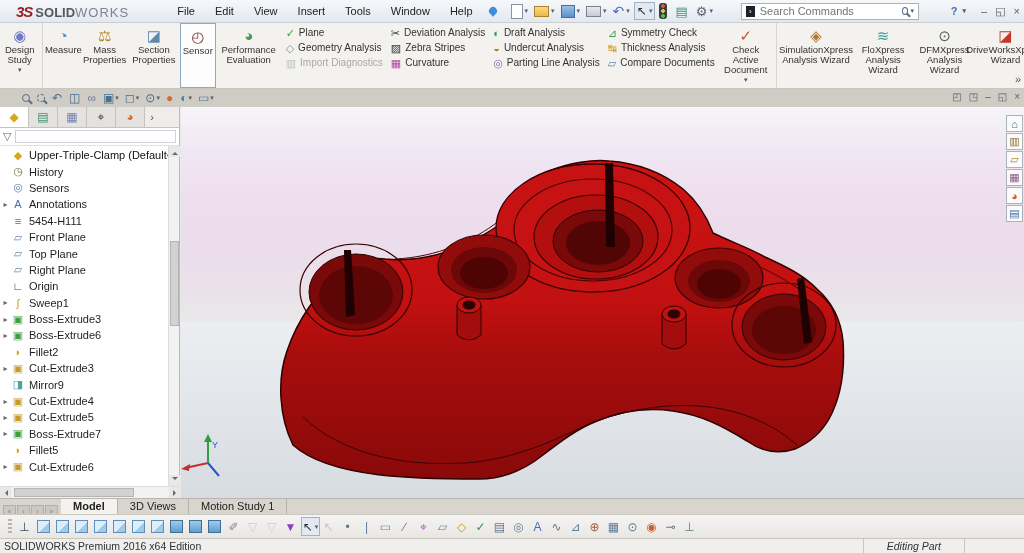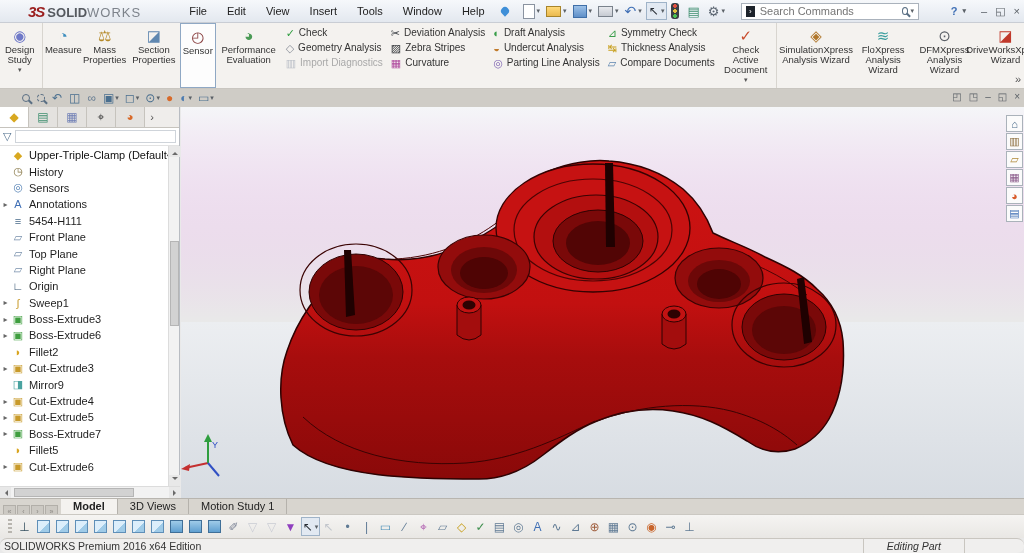--- a/index.html
+++ b/index.html
@@ -1,21 +1,21 @@
 <!DOCTYPE html>
 <html><head>
 <meta charset="utf-8">
 <style>
   * { margin:0; padding:0; box-sizing:border-box; }
   html,body { width:1024px; height:553px; overflow:hidden; font-family:"Liberation Sans",sans-serif; font-size:11px; color:#222; background:#e9e9e9; }
 
   
   #titlebar { position:absolute; left:0; top:0; width:1024px; height:23px;
     background:linear-gradient(#f6f8fb,#e3e8ef); border-bottom:1px solid #c9cdd4; display:flex; align-items:center; }
-  .logo { display:flex; align-items:baseline; margin-left:28px; white-space:nowrap; }
+  .logo { display:flex; align-items:baseline; margin-left:16px; white-space:nowrap; }
   .logo .ds { font-style:italic; font-weight:bold; font-size:15px; color:#9a1c1c; letter-spacing:-1px; }
   .logo .sw1 { font-weight:bold; font-size:13px; color:#55595f; margin-left:3px; }
   .logo .sw2 { font-size:13px; color:#7d838b; letter-spacing:1px;text-align:center; }
   .menus { display:flex; margin-left:38px; }
   .menu-item { padding:3px 10px; color:#222; cursor:default; }
   .pin { width:8px; height:8px; background:#3f8fd8; border-radius:50% 50% 50% 0; transform:rotate(-45deg); margin:0 12px 0 6px; }
   .qbar { display:flex; align-items:center; gap:2px; }
   .qitem { display:flex; align-items:center; padding:1px 2px; }
   .qitem[data-state="pressed"] { background:#e2e9f2; border:1px solid #9fb3c8; }
   .qg { display:inline-block; }
@@ -115,21 +115,21 @@
   
   #bottom-toolbar { position:absolute; left:0; top:514px; width:1024px; height:24px; background:linear-gradient(#f5f4f2,#e9e7e4); border-top:1px solid #cbc8c2; display:flex; align-items:center; padding-left:4px; }
   .grip { width:4px; height:16px; margin:0 4px; background:repeating-linear-gradient(180deg,#b8b5af 0 2px,rgba(0,0,0,0) 2px 4px); }
   .bico { width:19px; height:19px; display:flex; align-items:center; justify-content:center; font-size:12px; color:#5f7a94; cursor:default; }
   .bico[data-state="pressed"] { background:#e2e9f2; border:1px solid #9fb3c8; }
   .bico[data-state="disabled"] { color:#c2c6cc; }
   .bc-out { width:13px; height:13px; border:1px solid #5f8fb8; background:linear-gradient(135deg,#dceefb 55%,#9fcbe8 55%); }
   .bc-solid { width:13px; height:13px; border:1px solid #3f6f98; background:linear-gradient(#9fcbe8,#5f9fd0); }
 
   
-  #statusbar { position:absolute; left:0; top:538px; width:1024px; height:15px; background:#f0efee; border-top:1px solid #c9c6c0; display:flex; align-items:center; font-size:10.5px; color:#333;border-radius:7px; }
+  #statusbar { position:absolute; left:0; top:538px; width:1024px; height:15px; background:#f0efee; border-top:1px solid #c9c6c0; display:flex; align-items:center; font-size:10.5px; color:#333; }
   #status-left { padding-left:4px; flex:1; }
   #status-right { border-left:1px solid #c9c6c0; padding:0 23px; height:100%; display:flex; align-items:center;font-style:italic; }
   #status-endcap { width:60px; border-left:1px solid #c9c6c0; height:100%; }
 </style>
 </head>
 <body>
 
 <div id="titlebar">
   <div class="logo">
     <span class="ds">3S</span>
@@ -234,21 +234,21 @@
       <div class="rbtn">
         <span class="ric" style="color: rgb(74, 154, 85);">◕</span>
         <span class="rlb">Performance Evaluation</span>
         <span class="rdd"></span>
       </div>
     </div>
   <div class="rcol">
 
   <div class="rrow">
         <span class="ric" style="color: rgb(47, 158, 63);">✓</span>
-        <span class="rlb">Check</span>
+        <span class="rlb">Plane</span>
       </div>
       <div class="rrow">
         <span class="ric" style="color: rgb(138, 143, 153);">◇</span>
         <span class="rlb">Geometry Analysis</span>
       </div>
       <div class="rrow" data-state="disabled">
         <span class="ric" style="color: rgb(185, 190, 198);">▥</span>
         <span class="rlb">Import Diagnostics</span>
       </div>
     </div>

